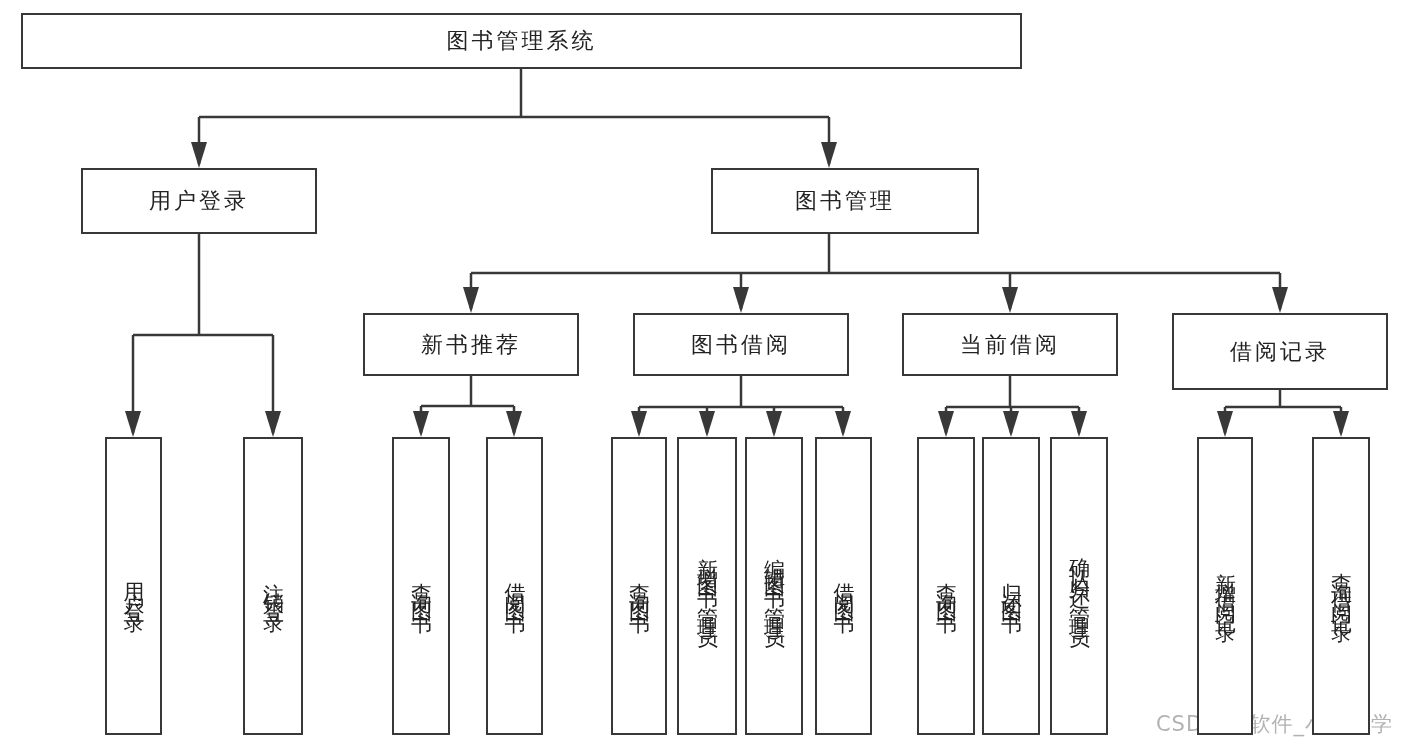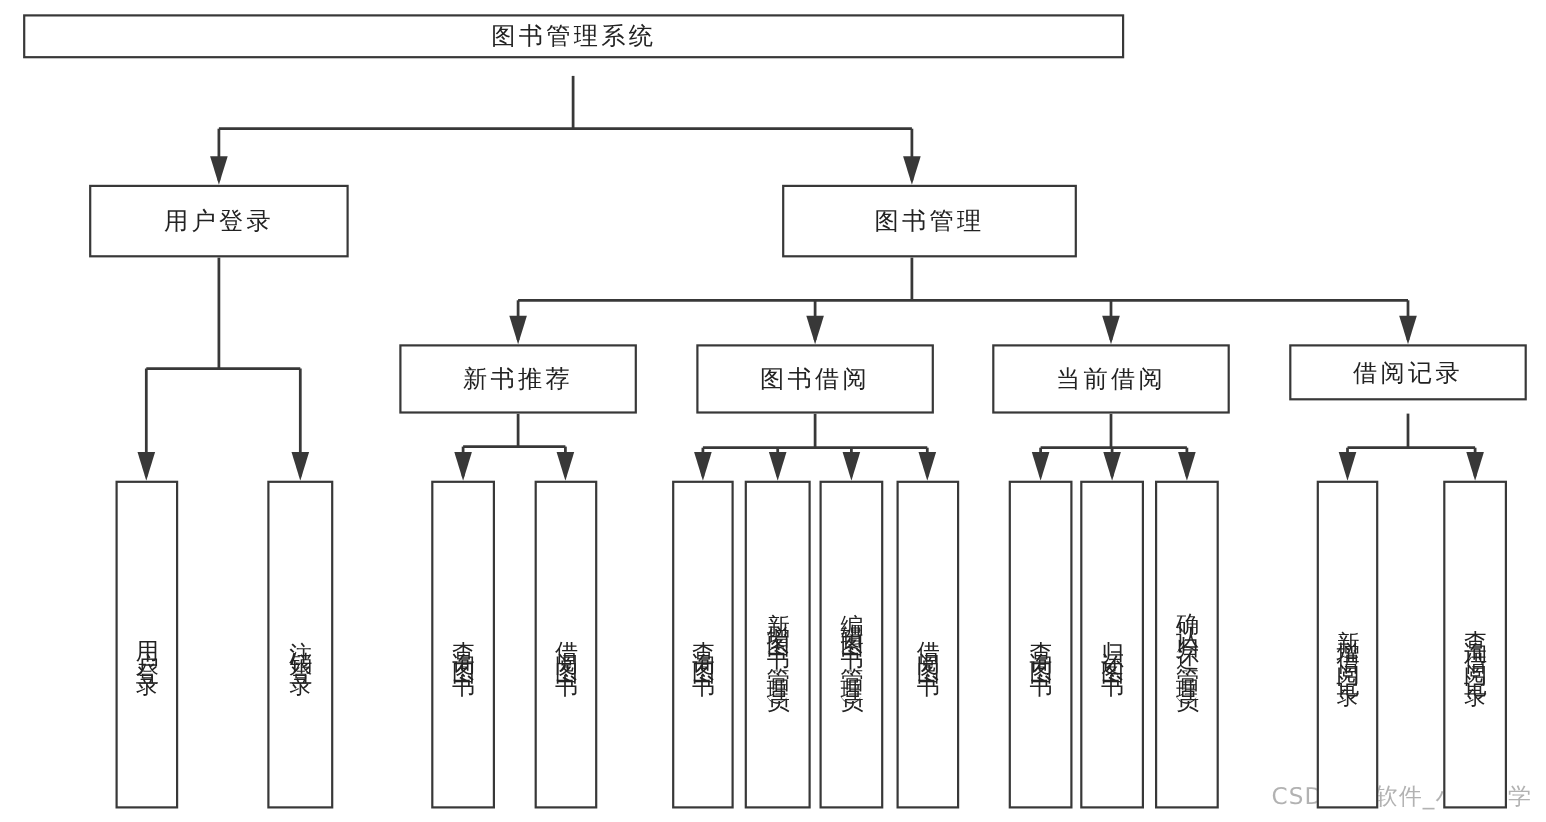--- a/index.html
+++ b/index.html
@@ -84,39 +84,39 @@
       <polygon points="699,411 715,411 707,437" fill="#383838"></polygon>
       <polygon points="766,411 782,411 774,437" fill="#383838"></polygon>
       <polygon points="835,411 851,411 843,437" fill="#383838"></polygon>
       <polygon points="938,411 954,411 946,437" fill="#383838"></polygon>
       <polygon points="1003,411 1019,411 1011,437" fill="#383838"></polygon>
       <polygon points="1071,411 1087,411 1079,437" fill="#383838"></polygon>
       <polygon points="1217,411 1233,411 1225,437" fill="#383838"></polygon>
       <polygon points="1333,411 1349,411 1341,437" fill="#383838"></polygon>
     </svg>
   <div class="watermark">CSDN @软件_小贺同学</div>
-<div class="node h" style="left: 21px; top: 13px; width: 1001px; height: 40px;">
+<div class="node h" style="left: 21px; top: 13px; width: 1001px; height: 56px;">
       <span>图书管理系统</span>
     </div>
     <div class="node h" style="left: 81px; top: 168px; width: 236px; height: 66px;">
       <span>用户登录</span>
     </div>
     <div class="node h" style="left: 711px; top: 168px; width: 268px; height: 66px;">
       <span>图书管理</span>
     </div>
     <div class="node h" style="left: 363px; top: 313px; width: 216px; height: 63px; text-align: right;">
       <span>新书推荐</span>
     </div>
     <div class="node h" style="left: 633px; top: 313px; width: 216px; height: 63px;">
       <span>图书借阅</span>
     </div>
     <div class="node h" style="left: 902px; top: 313px; width: 216px; height: 63px;">
       <span>当前借阅</span>
     </div>
-    <div class="node h" style="left: 1172px; top: 313px; width: 216px; height: 51px;">
+    <div class="node h" style="left: 1172px; top: 313px; width: 216px; height: 77px;">
       <span>借阅记录</span>
     </div>
     <div class="node v" style="left: 105px; top: 437px; width: 57px; height: 298px;">
       <span>用户登录</span>
     </div>
     <div class="node v" style="left: 243px; top: 437px; width: 60px; height: 298px;">
       <span>注销登录</span>
     </div>
     <div class="node v" style="left: 392px; top: 437px; width: 58px; height: 298px;">
       <span>查询图书</span>

